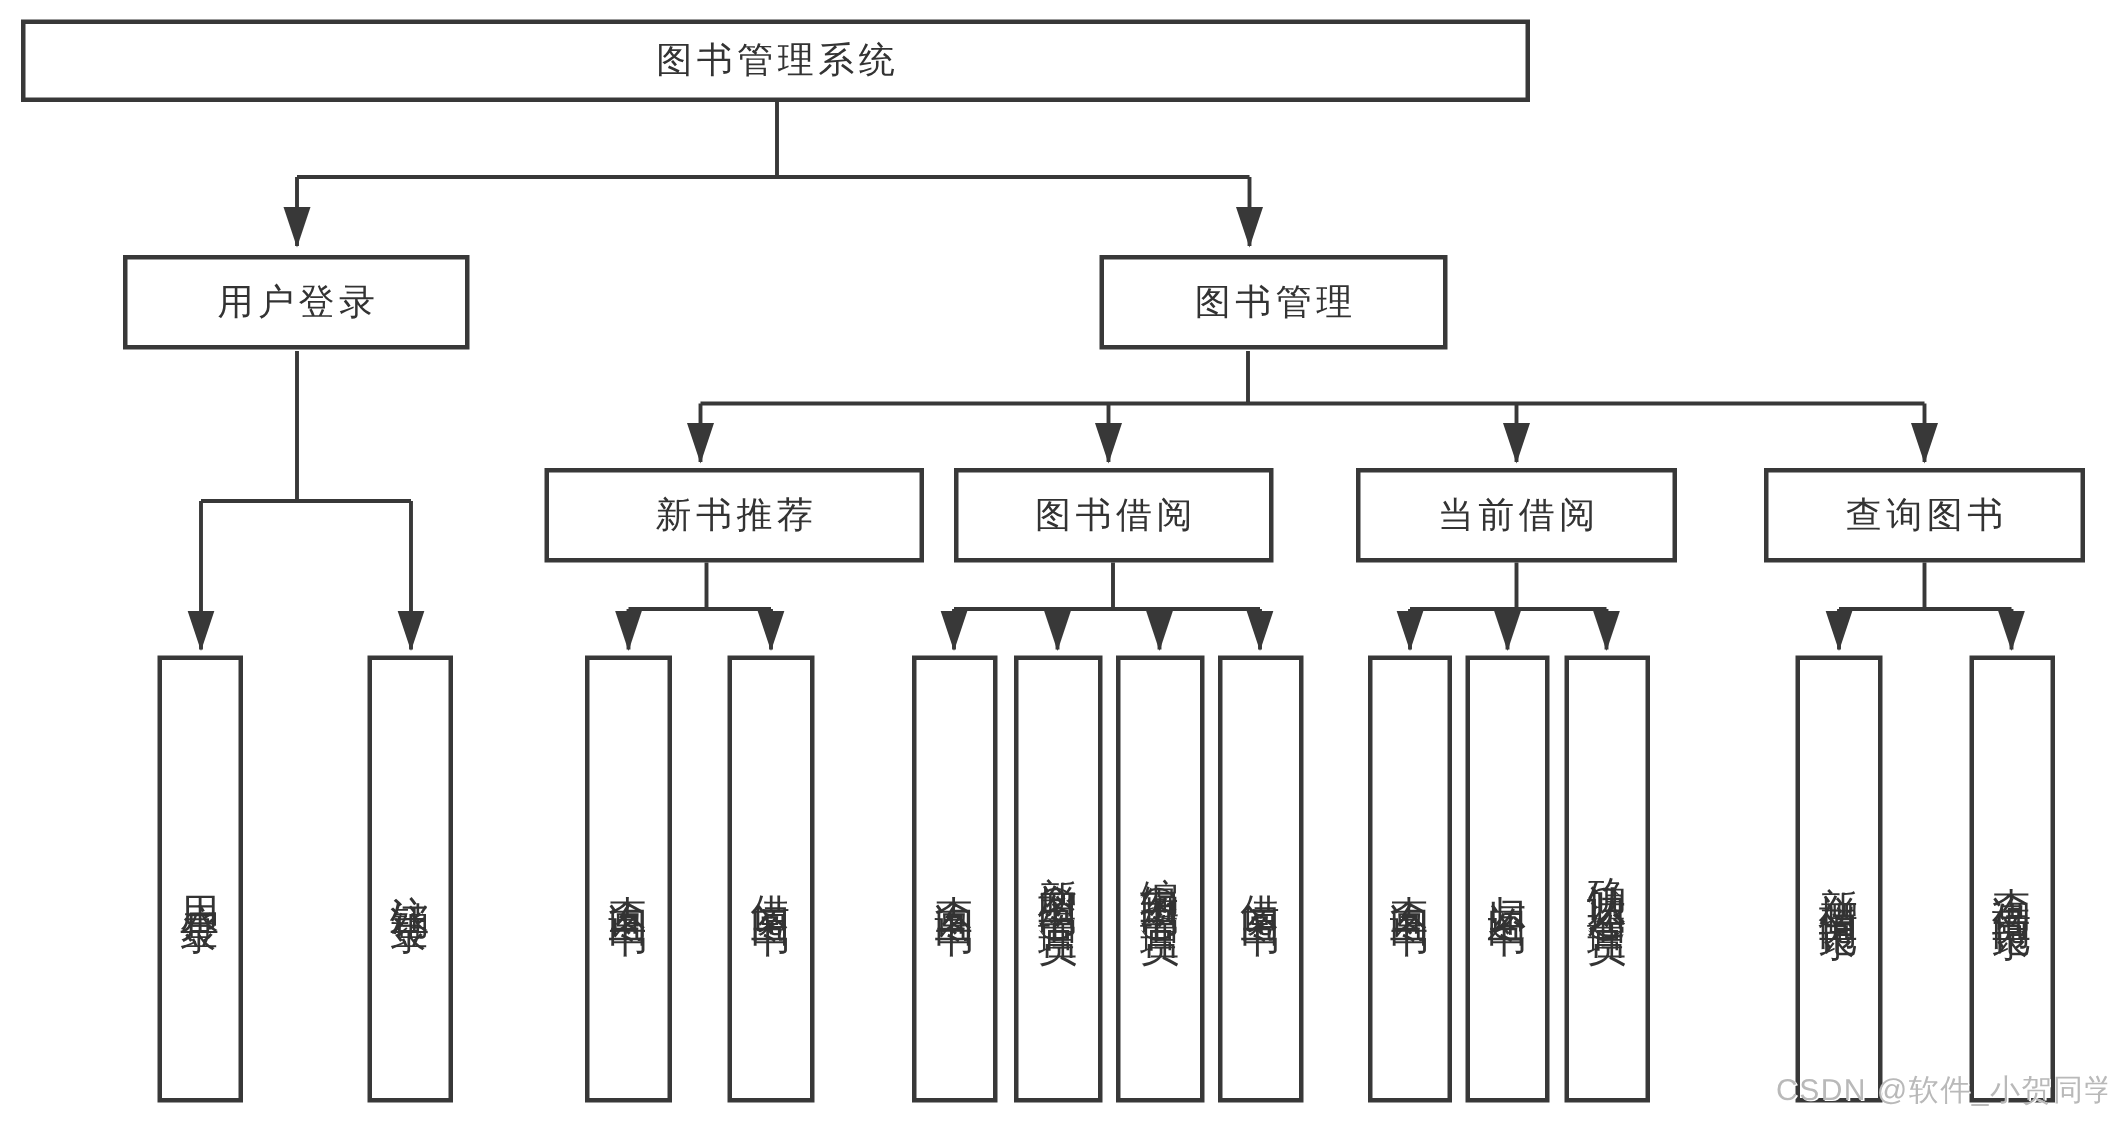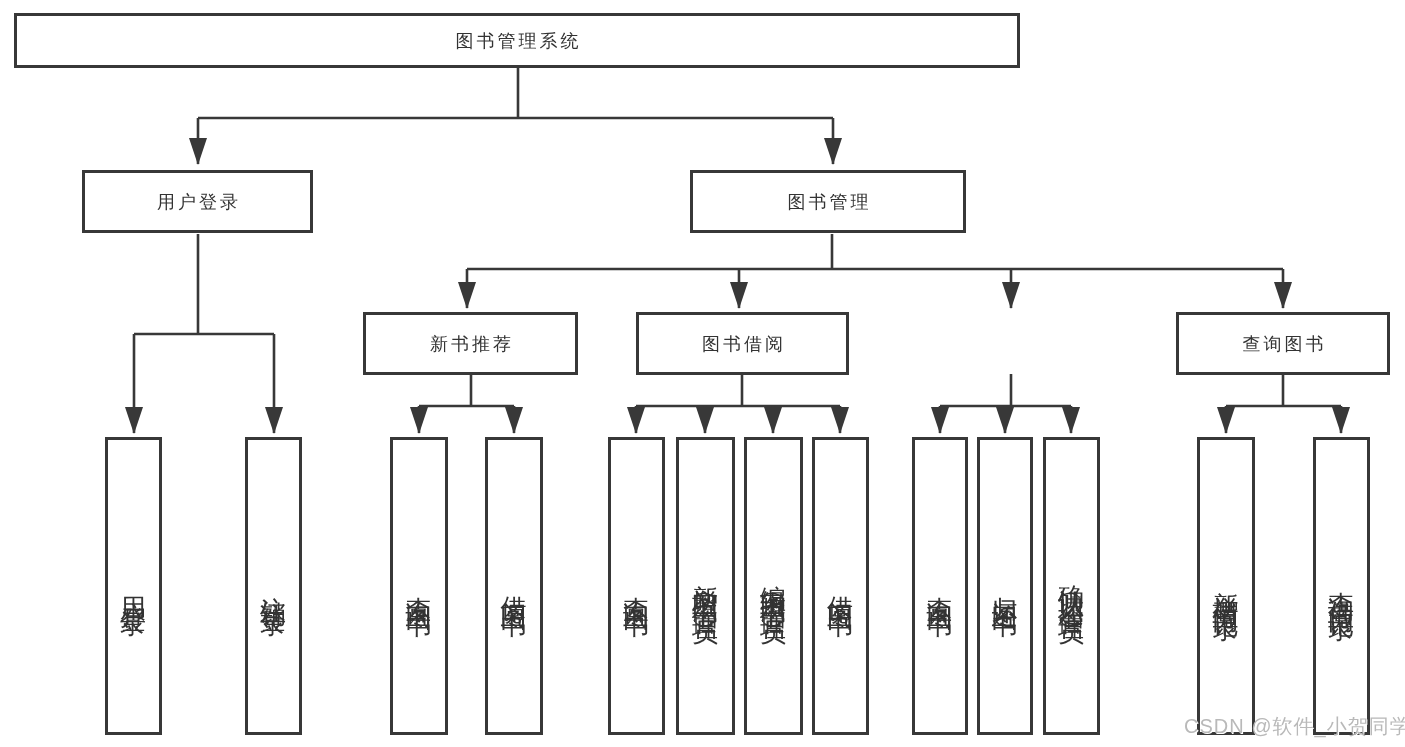--- a/index.html
+++ b/index.html
@@ -22,21 +22,21 @@
     box-sizing: border-box;
     background: #ffffff;
     border: 3px solid #383838;
     display: flex;
     align-items: center;
     justify-content: center;
     color: #333333;
     z-index: 2;
   }
   .hlabel {
-    font-size: 18px;
+    font-size: 24px;
     letter-spacing: 3px;
     white-space: nowrap;
     line-height: 1;
     text-indent: 3px;
   }
   .vlabel {
     writing-mode: vertical-rl;
     text-orientation: mixed;
     font-size: 26px;
     letter-spacing: 5px;
@@ -98,29 +98,32 @@
     <line x1="1341" y1="406" x2="1341" y2="433" stroke="#383838" stroke-width="2.6" marker-end="url(#arw)"></line>
   </svg>
 
   <div class="box" style="left:14px; top:13px; width:1006px; height:55px;">
     <span class="hlabel">图书管理系统</span>
   </div>
 
   <div class="box lvl" style="left:82px; top:170px; width:231px;">
     <span class="hlabel">用户登录</span>
   </div>
-  <div class="box lvl" style="left:690px; top:170px; width:276px;">
+  <div class="box lvl" style="left:733px; top:170px; width:232px;">
     <span class="hlabel">图书管理</span>
   </div>
 
-  <div class="box lvl" style="left:363px; top:312px; width:215px;">
+  <div class="box lvl" style="left:363px; top:312px; width:253px;">
     <span class="hlabel">新书推荐</span>
   </div>
   <div class="box lvl" style="left:636px; top:312px; width:213px;justify-content:center;">
     <span class="hlabel">图书借阅</span>
+  </div>
+  <div class="box lvl" style="left:904px; top:312px; width:214px;">
+    <span class="hlabel">当前借阅</span>
   </div>
   <div class="box lvl" style="left:1176px; top:312px; width:214px;">
     <span class="hlabel">查询图书</span>
   </div>
 
   <div class="box leaf" style="left:105px; width:57px;">
     <span class="vlabel">用户登录</span>
   </div>
   <div class="box leaf" style="left:245px; width:57px;">
     <span class="vlabel">注销登录</span>

